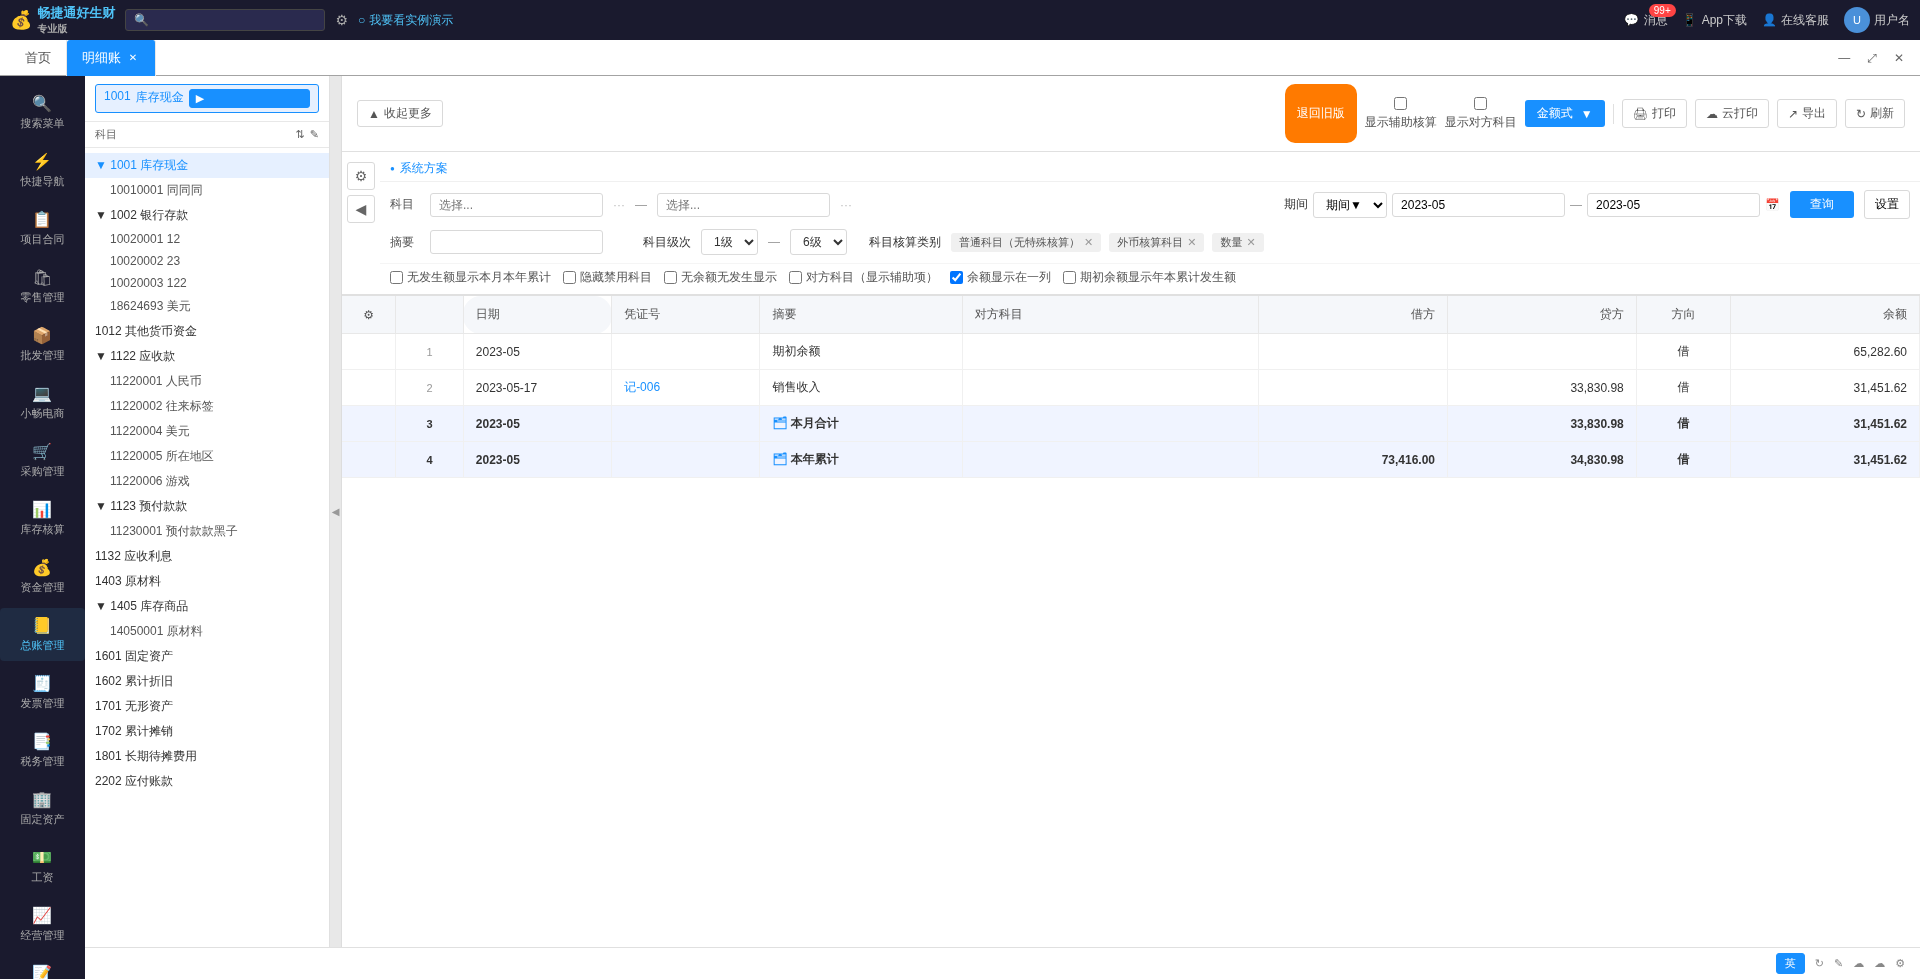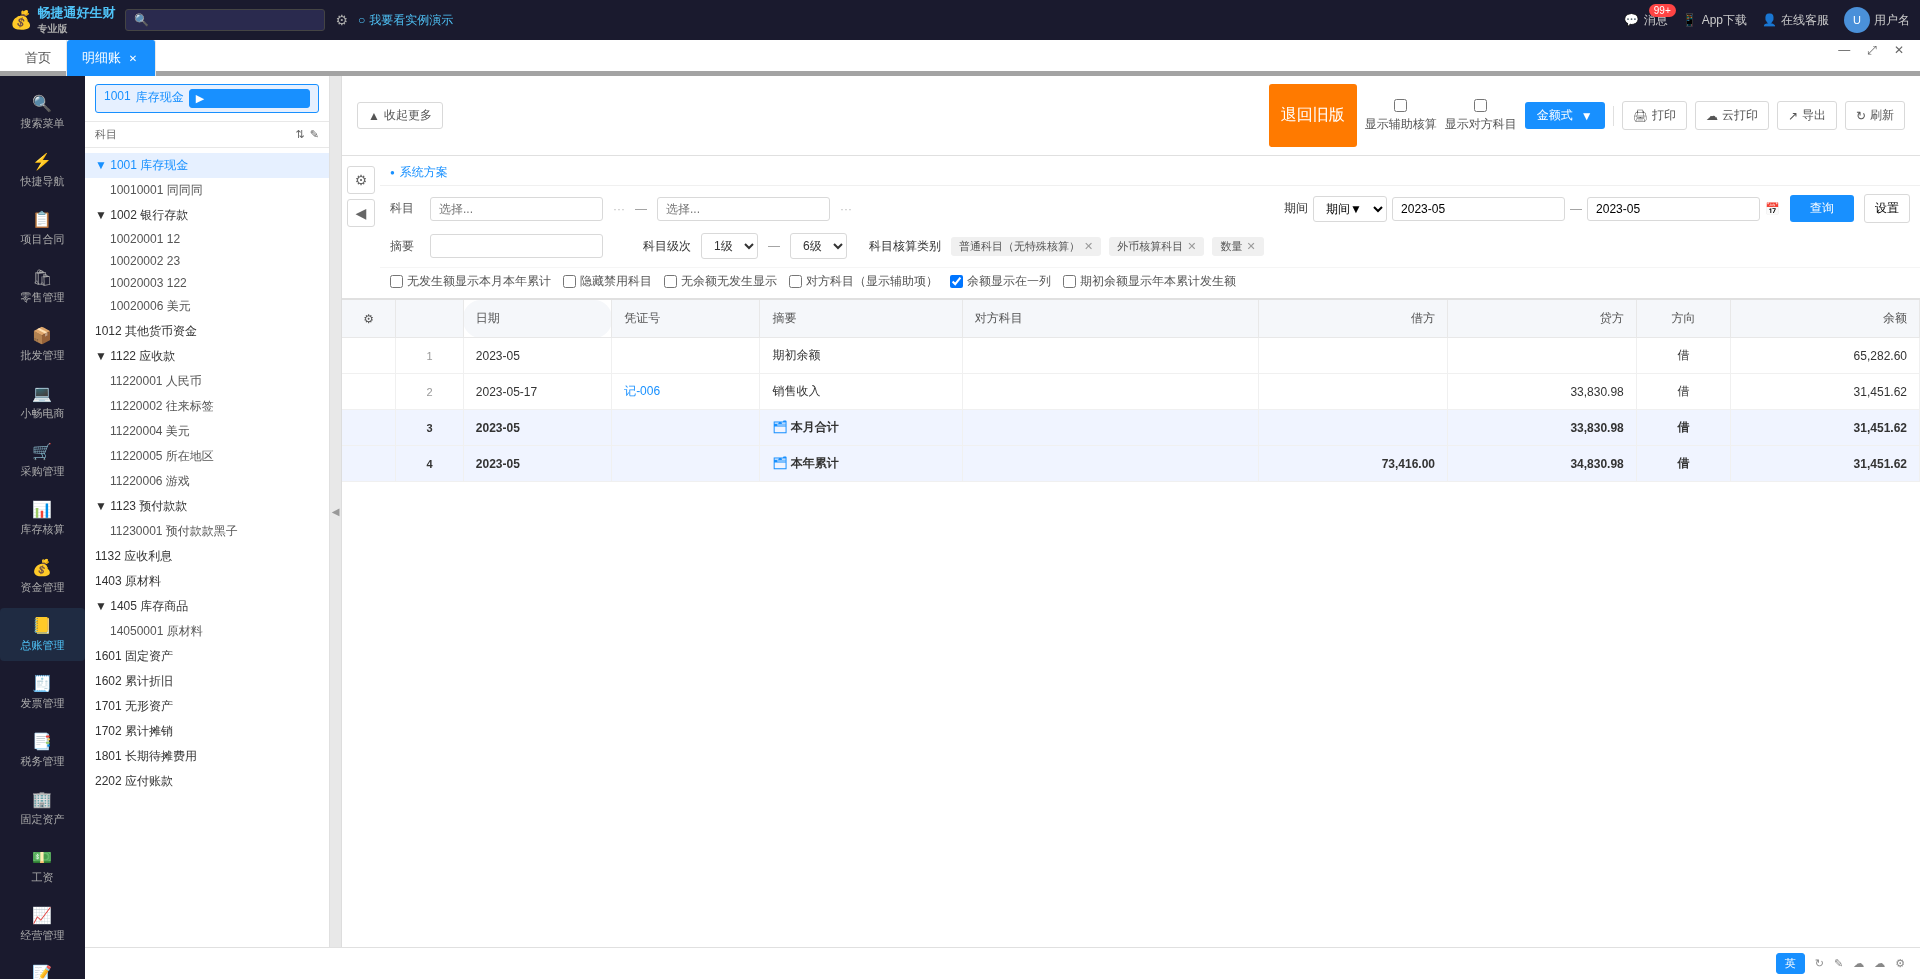--- a/index.html
+++ b/index.html
@@ -12,21 +12,21 @@
     .top-search { flex: 1; max-width: 200px; background: #2a2a4e; border: 1px solid #444; border-radius: 3px; padding: 3px 8px; color: #ccc; font-size: 12px; display: flex; align-items: center; gap: 5px; }
     .top-search input { background: transparent; border: none; outline: none; color: #ccc; font-size: 12px; width: 100%; }
     .gear-icon { color: #aaa; cursor: pointer; font-size: 14px; }
     .demo-link { color: #4fc3f7; font-size: 12px; cursor: pointer; display: flex; align-items: center; gap: 4px; }
     .top-right { margin-left: auto; display: flex; align-items: center; gap: 15px; }
     .top-right-item { display: flex; align-items: center; gap: 4px; color: #ccc; font-size: 12px; cursor: pointer; position: relative; }
     .badge { background: #ff4444; color: #fff; border-radius: 10px; padding: 1px 5px; font-size: 10px; position: absolute; top: -8px; right: -8px; }
     .user-avatar { width: 26px; height: 26px; border-radius: 50%; background: #4a90d9; display: flex; align-items: center; justify-content: center; color: #fff; font-size: 11px; }
 
     
-    .tab-bar { height: 36px; background: #fff; display: flex; align-items: flex-start; border-bottom: 5px solid #a3a3a3; padding: 0 10px; gap: 0; }
+    .tab-bar { height: 36px; background: #fff; display: flex; align-items: center; border-bottom: 1px solid #a3a3a3; padding: 0 10px; gap: 0; }
     .tab { padding: 0 15px; height: 36px; display: flex; align-items: center; font-size: 13px; cursor: pointer; color: #555; border-right: 1px solid #e8e8e8; gap: 5px; }
     .tab.active { background: #1890ff; color: #fff; border-radius: 3px 3px 0 0; }
     .tab-close { width: 14px; height: 14px; border-radius: 50%; display: flex; align-items: center; justify-content: center; font-size: 10px; cursor: pointer; }
     .tab-actions { margin-left: auto; display: flex; gap: 5px; }
     .tab-action-btn { padding: 3px 6px; cursor: pointer; color: #666; }
 
     
     .main-layout { display: flex; height: calc(979px - 76px); }
 
     
@@ -49,21 +49,21 @@
     .tree-item.parent { font-weight: 500; }
     .tree-item.child { padding-left: 25px; color: #555; }
 
     
     .right-content { flex: 1; display: flex; flex-direction: column; overflow: hidden; }
 
     
     .toolbar { padding: 8px 15px; background: #fff; border-bottom: 1px solid #e0e0e0; display: flex; align-items: center; gap: 10px; flex-wrap: wrap; }
     .toolbar-left { display: flex; align-items: center; gap: 8px; }
     .btn-collapse { padding: 4px 10px; border: 1px solid #d9d9d9; border-radius: 3px; background: #fff; cursor: pointer; font-size: 12px; color: #555; display: flex; align-items: center; gap: 4px; }
-    .btn-back { padding: 21px 12px; background: #ff7a00; color: #fff; border: none; border-radius: 3px; cursor: pointer; font-size: 16px; }
+    .btn-back { padding: 21px 12px; background: #ff7a00; color: #fff; border: none; border-radius: 10px; cursor: pointer; font-size: 12px; }
     .toolbar-right { margin-left: auto; display: flex; align-items: center; gap: 8px; }
     .checkbox-item { display: flex; align-items: center; gap: 4px; font-size: 12px; color: #555; cursor: pointer; flex-direction: column; }
     .checkbox-item input { cursor: pointer; }
     .btn-dropdown { padding: 5px 12px; background: #1890ff; color: #fff; border: none; border-radius: 3px; cursor: pointer; font-size: 12px; display: flex; align-items: center; gap: 8px; }
     .btn-icon { padding: 5px 10px; border: 1px solid #d9d9d9; border-radius: 3px; background: #fff; cursor: pointer; font-size: 12px; color: #555; display: flex; align-items: center; gap: 4px; }
     .divider-v { width: 1px; height: 20px; background: #e0e0e0; }
 
     
     .filter-area { background: #fff; border-bottom: 1px solid #e0e0e0; }
     .filter-row { display: flex; align-items: center; gap: 10px; flex-wrap: wrap; }
@@ -274,21 +274,21 @@
             <div class="tree-item child">
               <span>10020001 12</span>
             </div>
             <div class="tree-item child">
               <span>10020002 23</span>
             </div>
             <div class="tree-item child">
               <span>10020003 122</span>
             </div>
             <div class="tree-item child">
-              <span>10020006 美元</span>
+              <span>18624693 美元</span>
             </div>
             <div class="tree-item parent">
               <span>1012 其他货币资金</span>
             </div>
             <div class="tree-item parent">
               <span>▼ 1122 应收款</span>
             </div>
             <div class="tree-item child">
               <span>11220001 人民币</span>
             </div>

